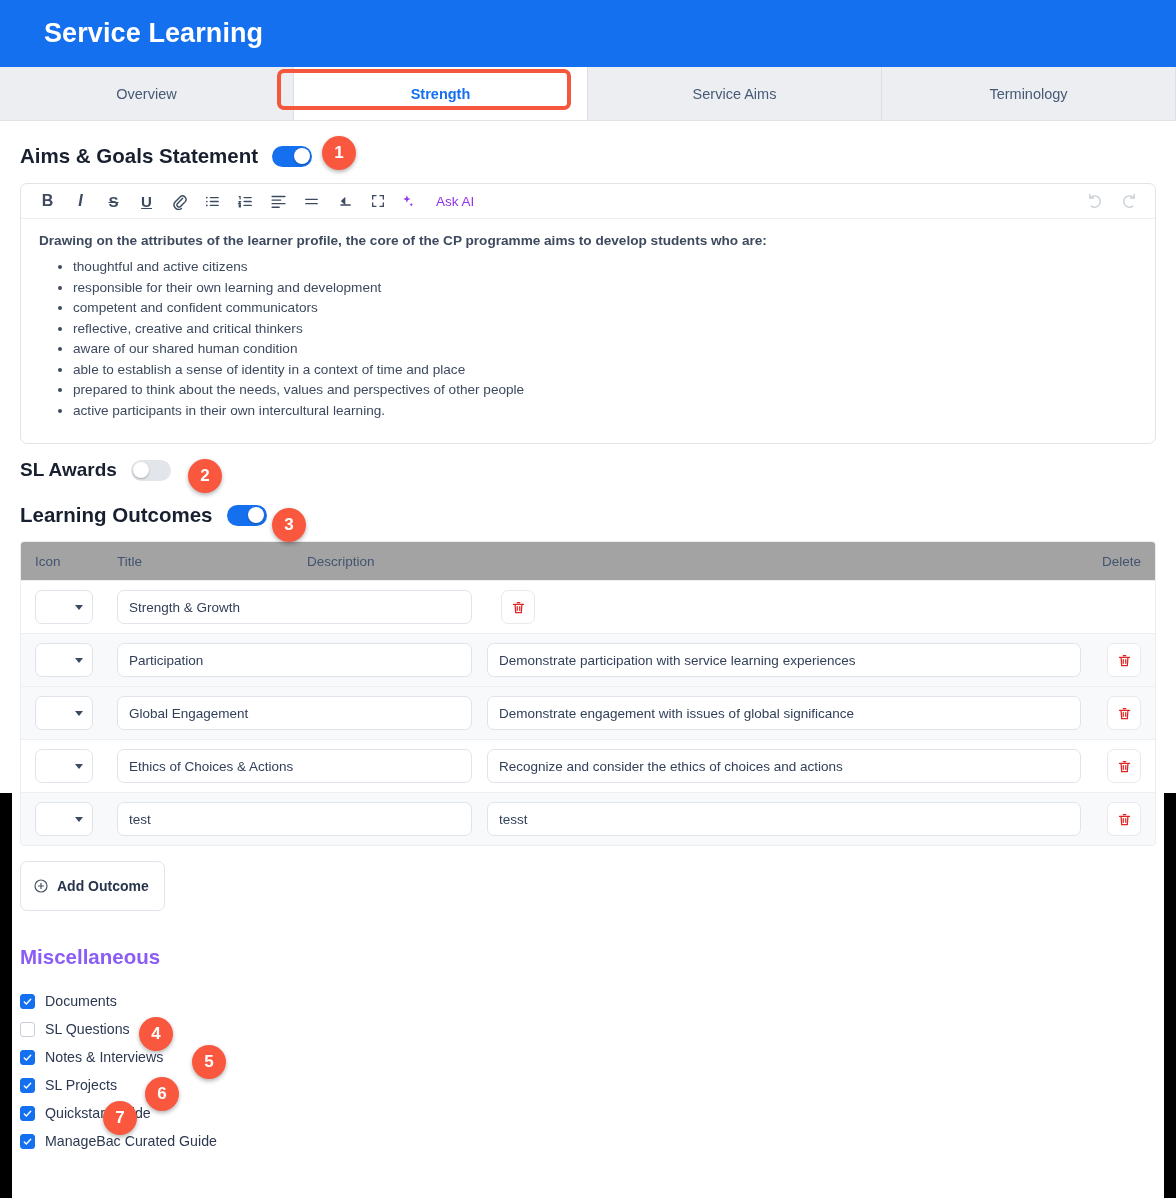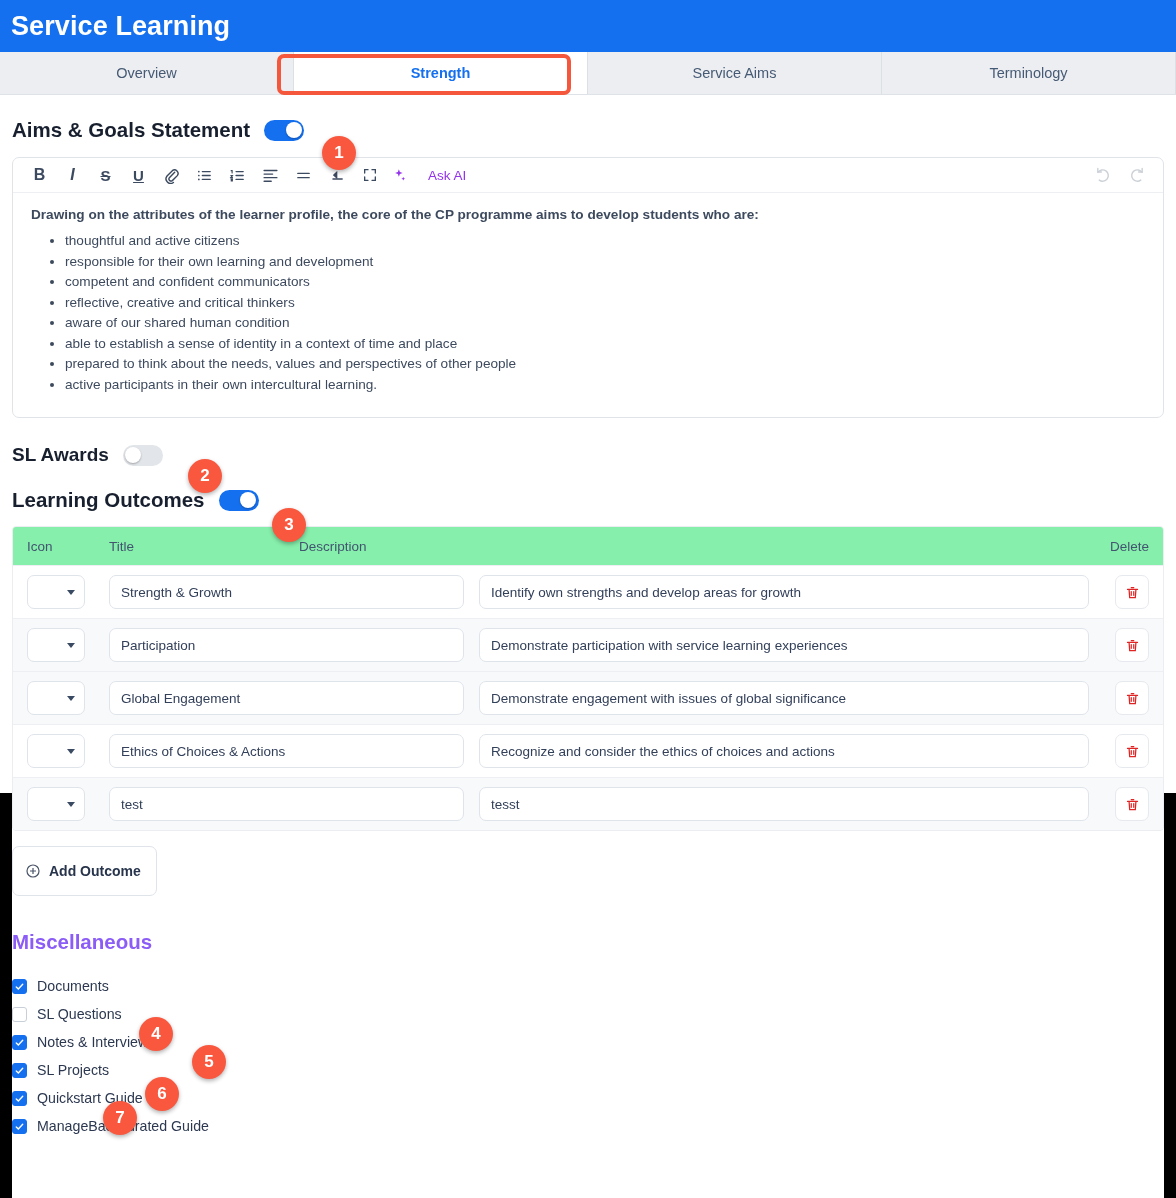--- a/index.html
+++ b/index.html
@@ -14,43 +14,43 @@
     color:#2f3b52;
   }
 
   
   .gutter { position:absolute; top:793px; height:405px; width:12px; background:#000; z-index:40; }
   .gutter.left { left:0; }
   .gutter.right { right:0; }
 
   
   .appbar {
-    height:52px; background:#1570ef; display:flex; align-items:center;
-    padding:0 11px;
+    height:67px; background:#1570ef; display:flex; align-items:center;
+    padding:0 44px;
   }
   .appbar h1 {
     margin:0; color:#fff; font-size:27px; font-weight:bold; letter-spacing:.1px;
   }
 
   
-  .tabbar { display:flex; height:43px; background:#eceef1; border-bottom:1px solid #dfe3e8; position:relative; }
+  .tabbar { display:flex; height:54px; background:#eceef1; border-bottom:1px solid #dfe3e8; position:relative; }
   .tab {
     flex:1 1 0; display:flex; align-items:center; justify-content:center;
     font-size:14.5px; color:#465a75; cursor:pointer;
     border-right:1px solid #dcdfe4;
   }
   .tab:last-child { border-right:none; }
   .tab.active { background:#ffffff; color:#1570ef; font-weight:bold; }
   .tab-highlight {
     position:absolute; left:277px; top:2px; width:294px; height:41px;
     border:4px solid #f4573c; border-radius:7px; pointer-events:none; z-index:30;
   }
 
   
-  .content { padding:0 12px; position:relative; }
+  .content { padding:0 20px; position:relative; }
 
   .section-head { display:flex; align-items:center; gap:14px; }
   .section-title { font-size:20.5px; font-weight:bold; color:#18202f; }
   .section-title.small { font-size:19px; }
 
   
   .toggle { width:40px; height:21px; border-radius:11px; position:relative; flex:none; cursor:pointer; }
   .toggle.on { background:#1570ef; }
   .toggle.off { background:#e2e5e9; }
   .toggle .knob {
@@ -90,21 +90,21 @@
   .tb-undo { color:#ccd1d8; }
   .editor-body { padding:14px 18px 22px 18px; }
   .editor-body .lead {
     margin:0 0 9px 0; font-size:13.6px; font-weight:bold; color:#3d4a5e;
   }
   .editor-body ul { margin:0; padding-left:34px; }
   .editor-body li { font-size:13.6px; line-height:20px; color:#3d4a5e; margin:0 0 0.5px 0; }
 
   
   .table { margin-top:14px; border:1px solid #ebedf1; border-radius:4px; overflow:hidden; }
-  .thead { display:flex; align-items:center; height:38px; padding:0 14px; background:#86efac; }
+  .thead { display:flex; align-items:center; height:38px; padding:0 14px; background:#a3a3a3; }
   .thead .th { font-size:13.5px; color:#435470; }
   .col-icon  { width:82px; flex:none; }
   .col-title { width:190px; flex:none; }
   .col-desc  { flex:1 1 auto; }
   .col-del   { width:60px; flex:none; text-align:right; }
 
   .trow {
     display:flex; align-items:center; height:53px; padding:0 14px;
     border-top:1px solid #edeff2;
   }
@@ -262,21 +262,21 @@
         <li>reflective, creative and critical thinkers</li>
         <li>aware of our shared human condition</li>
         <li>able to establish a sense of identity in a context of time and place</li>
         <li>prepared to think about the needs, values and perspectives of other people</li>
         <li>active participants in their own intercultural learning.</li>
       </ul>
     </div>
   </div>
 
   
-  <div class="section-head" style="margin-top:26px;">
+  <div class="section-head" style="margin-top:15px;">
     <span class="section-title small">SL Awards</span>
     <span class="toggle off">
         <span class="knob"></span>
       </span>
   </div>
 
   
   <div class="section-head" style="margin-top:22px;">
     <span class="section-title">Learning Outcomes</span>
     <span class="toggle on">
@@ -293,23 +293,20 @@
     </div>
 
     <div class="trow">
       <div class="cell-icon">
         <div class="sel">
             <span class="caret"></span>
           </div>
       </div>
       <div class="cell-title">
         <input class="inp title-inp" value="Strength &amp; Growth" style="">
-      </div>
-      <div class="cell-desc">
-        <input class="inp" value="Identify own strengths and develop areas for growth" style="">
       </div>
       <div class="cell-del">
         <div class="del-btn">
           <svg width="15" height="15" viewBox="0 0 24 24" stroke="#e02424" stroke-width="2" fill="none" stroke-linecap="round">
               <path d="M4 7h16M10 4h4M6.5 7l1 13h9l1-13M10 10.5v6M14 10.5v6"></path>
             </svg>
         </div>
       </div>
     </div>
 

